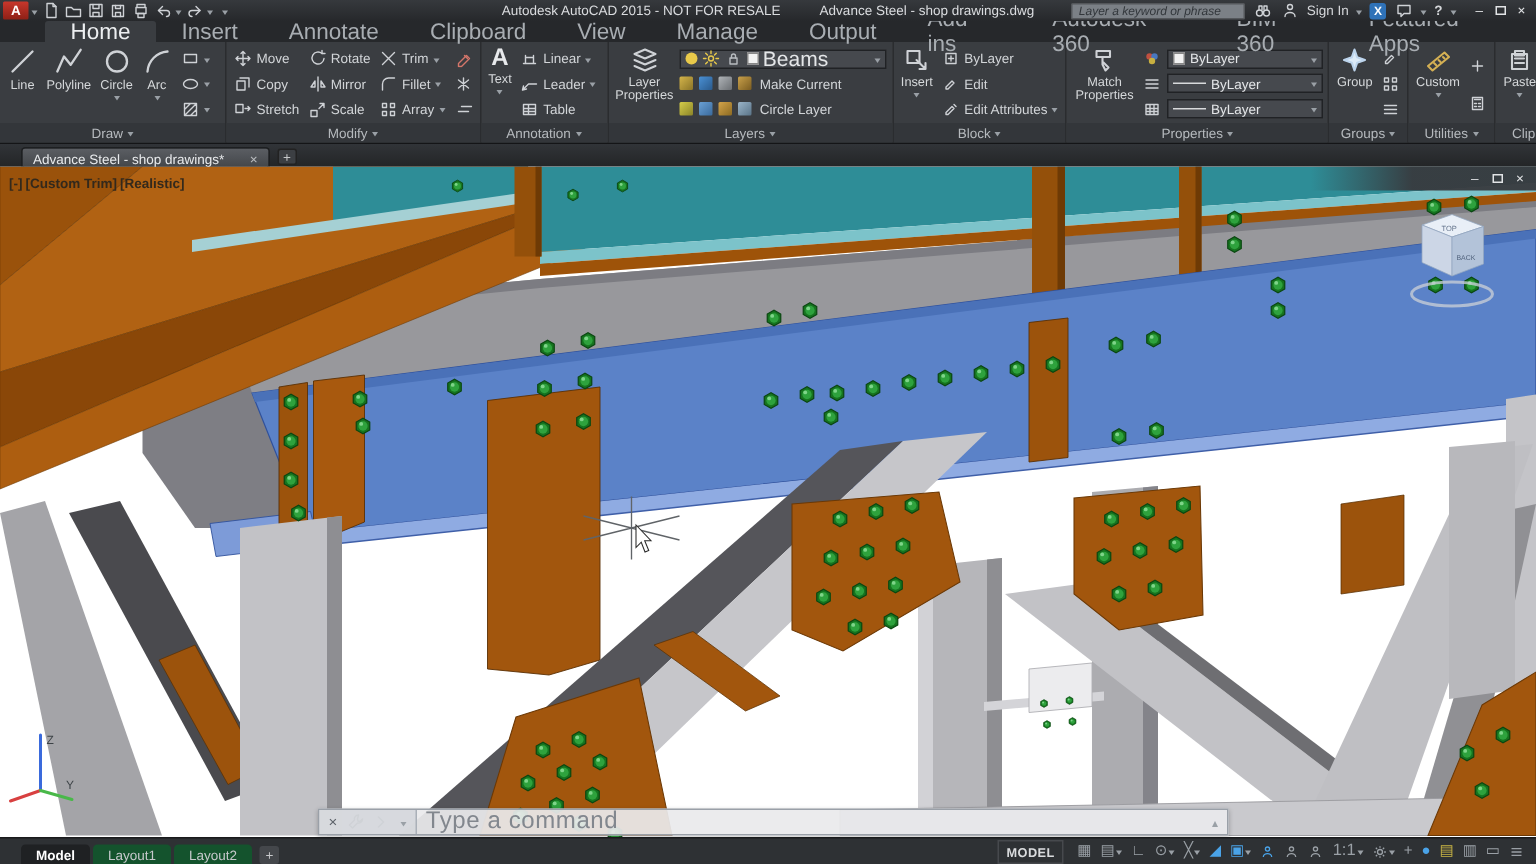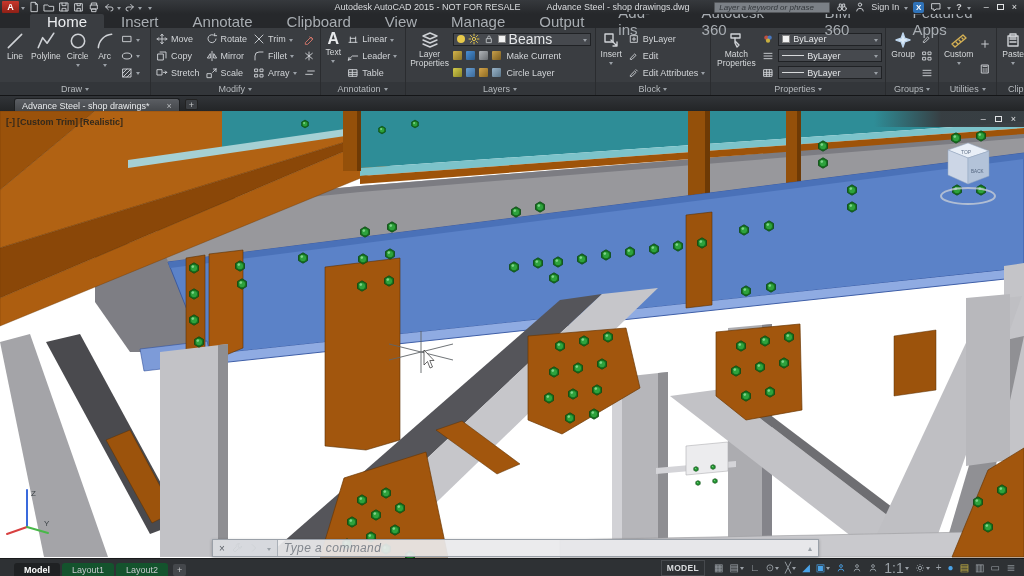--- a/index.html
+++ b/index.html
@@ -40,21 +40,21 @@
 .filetabs{position:absolute;top:96px;height:15px;left:0;right:0;background:linear-gradient(#313438,#232527);display:flex;align-items:flex-end;padding-left:14px;gap:5px;z-index:27}
 .ftab{height:13px;background:linear-gradient(#5b5e63,#44474b);color:#e8eaec;font-size:9px;display:flex;align-items:flex-end;gap:17px;padding:0 7px;border-radius:3px 3px 0 0;border:1px solid #1d1f21;border-bottom:none}
 .ftclose{color:#b8bbbe;font-size:9px}
 .ftadd{width:13px;height:11px;background:#3c3f43;color:#c6c8ca;font-size:9px;display:flex;align-items:center;justify-content:center;border-radius:2px;margin-bottom:1px;border:1px solid #222}
 
 .canvas{position:absolute;top:111px;left:0;width:1024px;height:447px;background:#fff}
 .vpctl{position:absolute;left:6px;top:6px;font-size:9px;font-weight:bold;color:#33291c;display:flex;gap:2px;z-index:5}
 .dwgctrl{position:absolute;right:0;top:0;width:150px;height:16px;background:linear-gradient(to right,rgba(56,58,62,0),rgba(56,58,62,.95) 45%);display:flex;align-items:center;justify-content:flex-end;gap:9px;padding-right:8px;color:#e0e2e4;font-size:9px;z-index:6}
 .cmdbar{position:absolute;left:212px;top:428px;width:607px;height:18px;background:rgba(233,234,236,.93);border:1px solid #9aa0a8;display:flex;align-items:center;font-size:10px;color:#7b8087;box-shadow:0 1px 3px rgba(0,0,0,.25);z-index:7}
 .cmdleft{display:flex;align-items:center;gap:6px;padding:0 6px;height:100%;background:rgba(213,215,219,.9);border-right:1px solid #aab0b8;color:#5c6168}
-.cmdtype{font-style:italic;color:#82878e;padding-left:6px;letter-spacing:.4px;font-size:12px}
+.cmdtype{color:#82878e;padding-left:6px;letter-spacing:.4px;font-size:16px}
 .cmdup{margin-left:auto;padding-right:6px;color:#9aa0a6;font-size:8px}
 
 .statusbar{position:absolute;top:558px;height:18px;left:0;right:0;background:#2e3134;display:flex;align-items:center;border-top:1px solid #191a1c;z-index:30}
 .mtabs{display:flex;align-items:center;height:100%;padding-left:14px;gap:2px}
 .mtab{height:14px;padding:0 10px;font-size:9px;color:#c6c9cc;background:#14532d;display:flex;align-items:center;border-radius:3px 3px 0 0;margin-top:4px}
 .mtab.active{background:#1f2123;color:#fff;font-weight:bold}
 .stabplus{width:13px;height:12px;border-radius:2px;background:#44474b;color:#c8cacc;display:flex;align-items:center;justify-content:center;font-size:9px;margin-left:3px;margin-top:4px}
 .sicons{margin-left:auto;display:flex;align-items:center;gap:6px;padding-right:8px}
 .sic{font-size:10px;color:#9aa0a6;display:flex;align-items:center;gap:1px;line-height:1}
 .sic.on{color:#4aa3e8}
@@ -1217,21 +1217,21 @@
             <circle cx="9" cy="5.5" r="2.5"></circle>
             <path d="M4 15a5 4 0 0 1 10 0"></path>
           </svg>
         </span>
         <span class="sic">
           <svg class="ic" viewBox="0 0 18 18" width="10" height="10" fill="none" stroke="currentColor" stroke-width="1.6">
             <circle cx="9" cy="5.5" r="2.5"></circle>
             <path d="M4 15a5 4 0 0 1 10 0"></path>
           </svg>
         </span>
-        <span class="sic" style="font-size: 14px;">1:1<span class="cdn"></span></span>
+        <span class="sic" style="font-size: 11px;">1:1<span class="cdn"></span></span>
         <span class="sic">
           <svg class="ic" viewBox="0 0 18 18" width="10" height="10" fill="none" stroke="currentColor" stroke-width="1.6">
             <circle cx="9" cy="9" r="3"></circle>
             <path d="M9 2v2M9 14v2M2 9h2M14 9h2M4 4l1.5 1.5M12.5 12.5 14 14M14 4l-1.5 1.5M5.5 12.5 4 14"></path>
           </svg>
           <span class="cdn"></span>
         </span>
         <span class="sic">+</span>
         <span class="sic on">●</span>
         <span class="sic" style="color: rgb(201, 181, 69);">▤</span>

